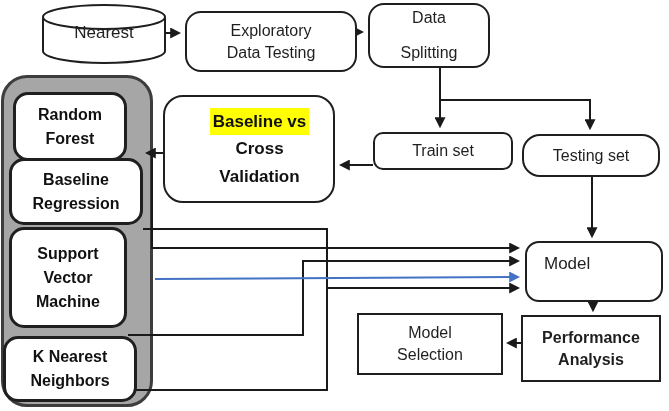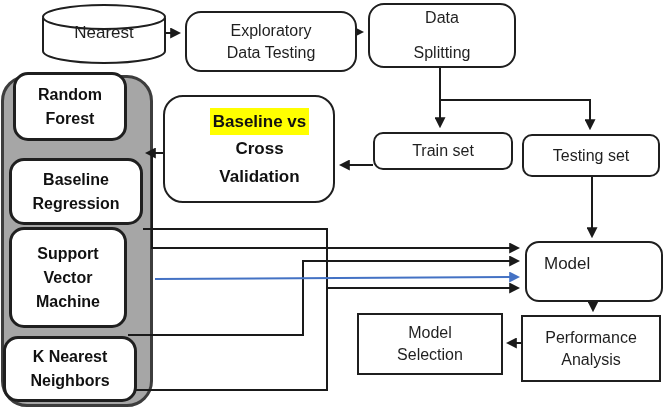--- a/index.html
+++ b/index.html
@@ -115,40 +115,40 @@
     <line x1="155" y1="279" x2="518" y2="277" stroke="#4472c4" stroke-width="2" marker-end="url(#ahb)"></line>
   </svg>
 
   <div id="database-label">Nearest</div>
 
   <div class="node rounded" style="left:185px; top:11px; width:172px; height:61px;">
     <span class="ln">Exploratory</span>
     <span class="ln">Data Testing</span>
   </div>
 
-  <div class="node rounded" style="left:368px; top:3px; width:148px; height:65px;gap:13px;">
+  <div class="node rounded" style="left:368px; top:3px; width:122px; height:65px;gap:13px;">
     <span class="ln">Data</span>
     <span class="ln">Splitting</span>
   </div>
 
   <div class="node rounded bold" id="baseline-box" style="left:163px; top:95px; width:172px; height:108px; border-radius:20px;padding-left:21px;">
     <span class="ln hl">Baseline vs</span>
     <span class="ln">Cross</span>
     <span class="ln">Validation</span>
   </div>
 
   <div class="node rounded" style="left:373px; top:132px; width:140px; height:38px; border-radius:10px;">
     <span class="ln">Train set</span>
   </div>
 
-  <div class="node rounded" style="left:522px; top:134px; width:138px; height:43px; border-radius:10px;">
+  <div class="node rounded" style="left:522px; top:134px; width:138px; height:43px; border-radius:18px;">
     <span class="ln">Testing set</span>
   </div>
 
-  <div class="node algo bold" style="left:13px; top:72px; width:114px; height:69px;">
+  <div class="node algo bold" style="left:13px; top:92px; width:114px; height:69px;">
     <span class="ln">Random</span>
     <span class="ln">Forest</span>
   </div>
 
   <div class="node algo bold" style="left:9px; top:158px; width:134px; height:67px;">
     <span class="ln">Baseline</span>
     <span class="ln">Regression</span>
   </div>
 
   <div class="node algo bold" style="left:3px; top:336px; width:134px; height:66px;">
@@ -164,18 +164,18 @@
 
   <div class="node rounded" id="model-box" style="left:525px; top:241px; width:138px; height:61px; border-radius:14px;">
     <span class="ln">Model</span>
   </div>
 
   <div class="node sharp" style="left:357px; top:313px; width:146px; height:62px;">
     <span class="ln">Model</span>
     <span class="ln">Selection</span>
   </div>
 
-  <div class="node sharp" style="left:521px; top:315px; width:140px; height:67px;">
+  <div class="node sharp" style="left:521px; top:315px; width:140px; height:67px;font-weight:bold;">
     <span class="ln">Performance</span>
     <span class="ln">Analysis</span>
   </div>
 
 </div>
 
 </body></html>

